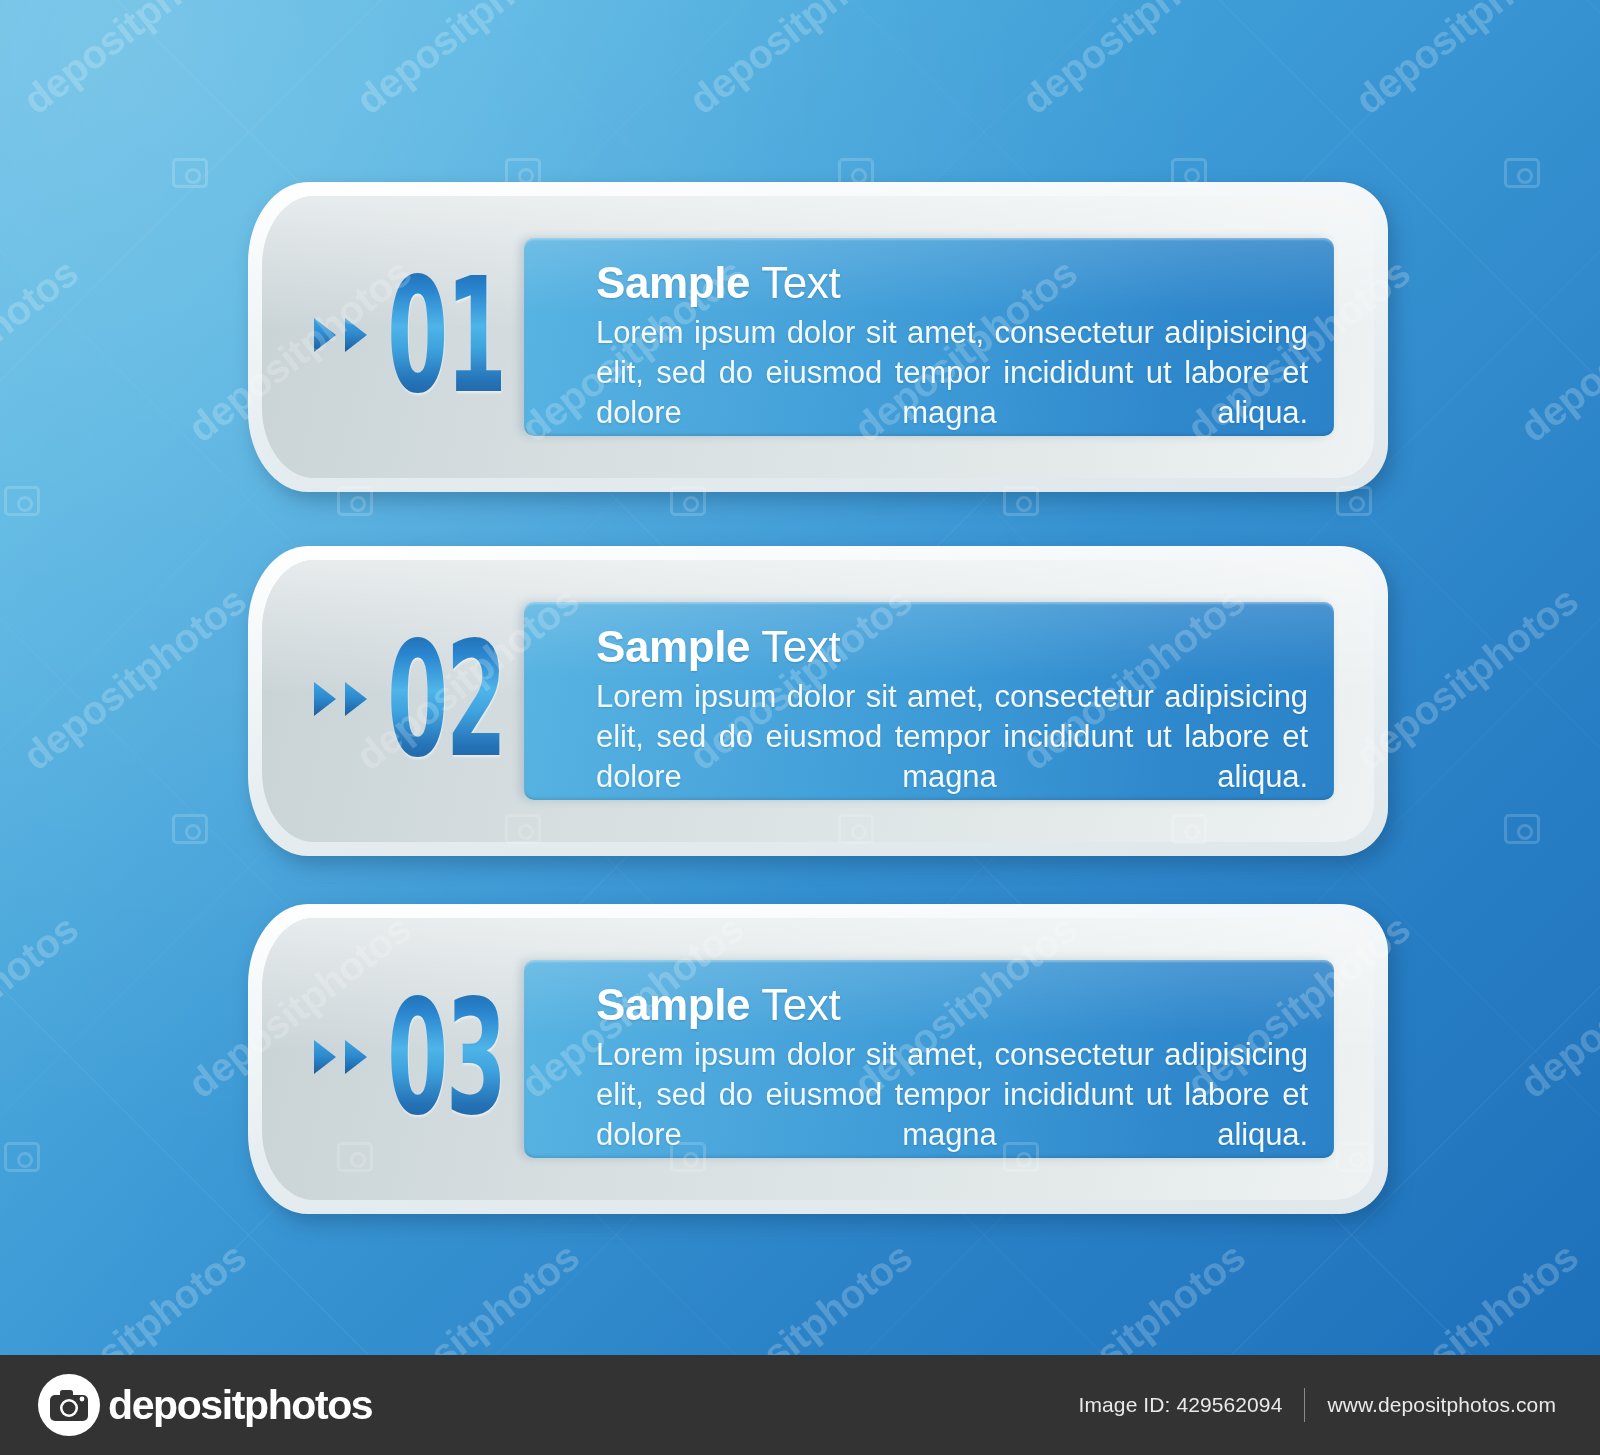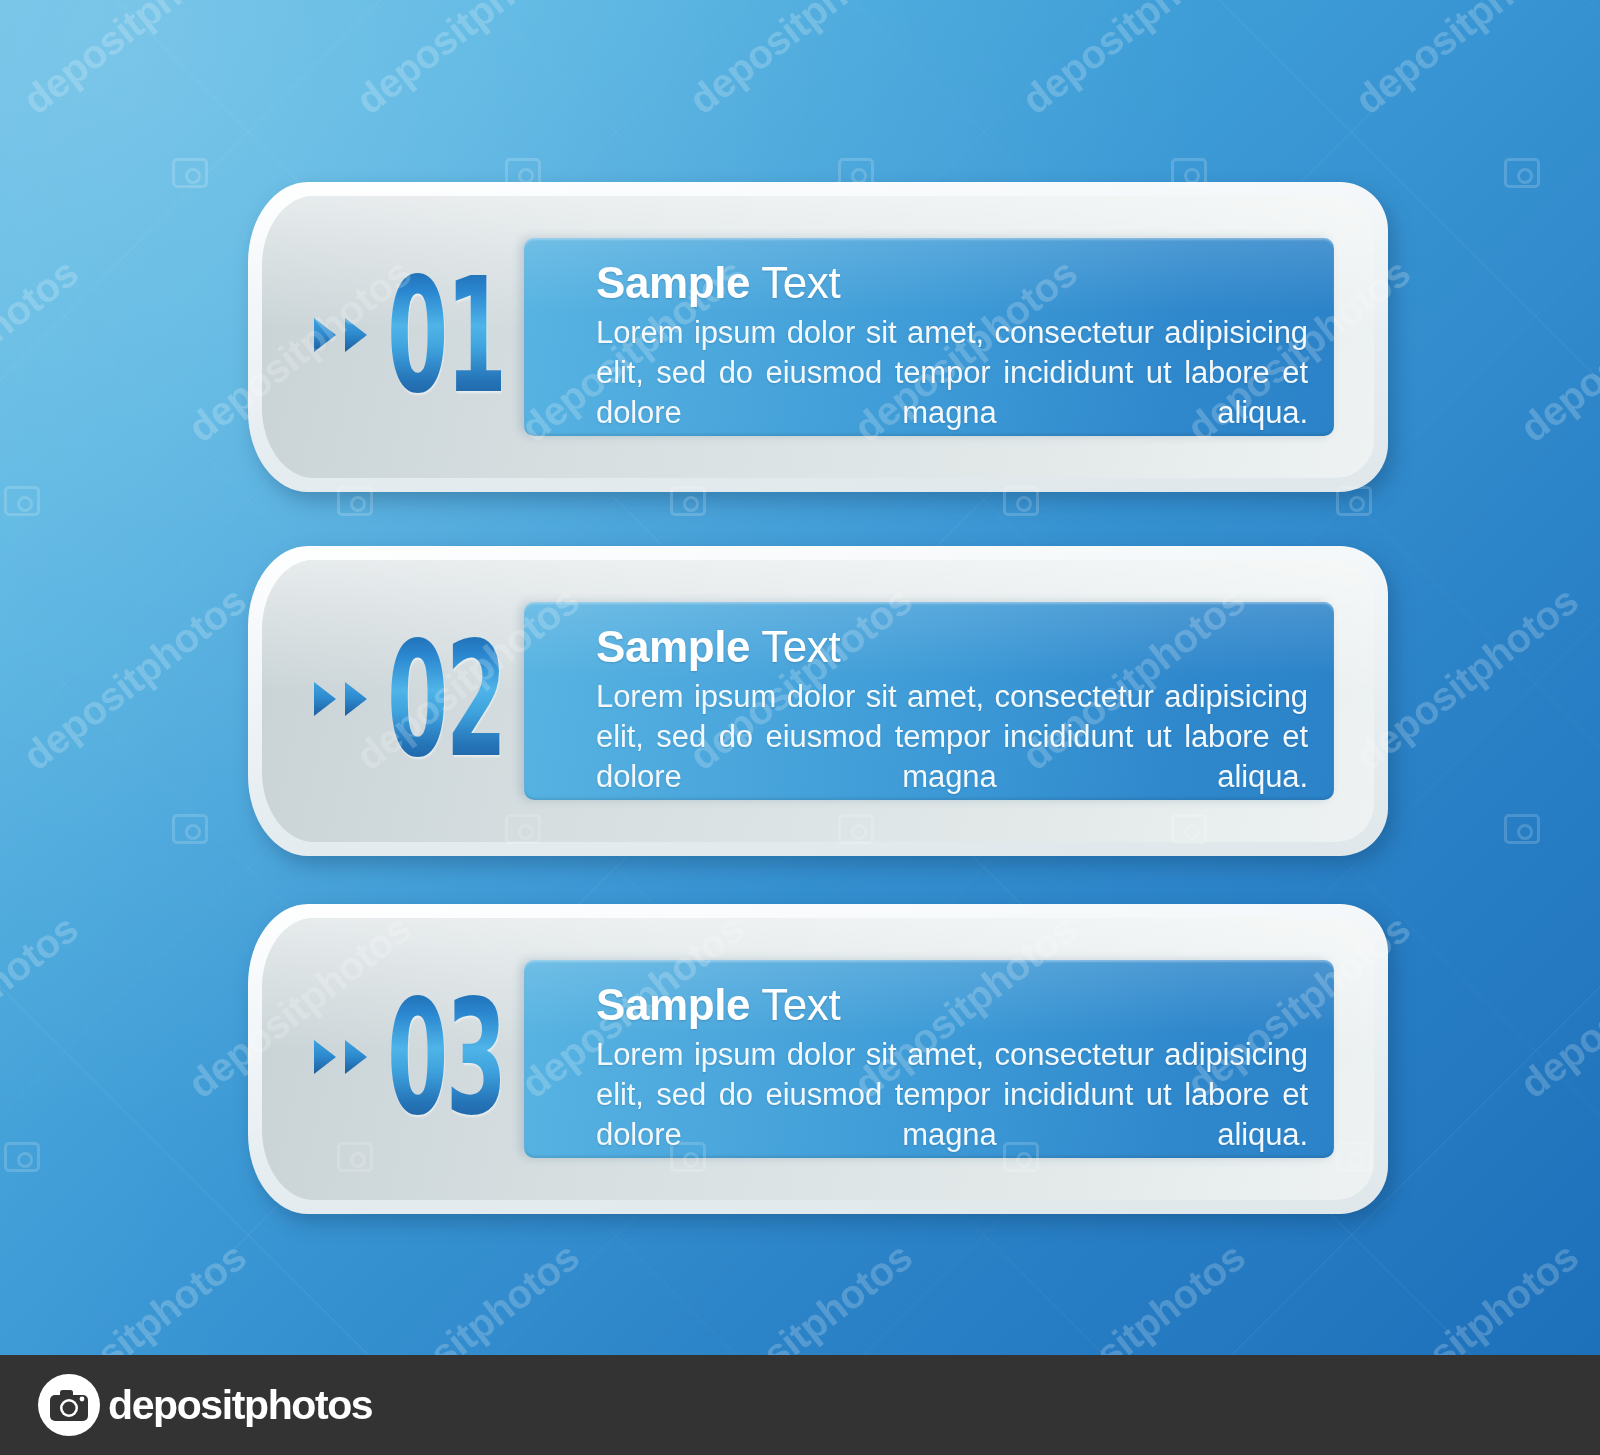--- a/index.html
+++ b/index.html
@@ -450,15 +450,20 @@
       <svg class="logo-cam" width="62" height="62" viewBox="0 0 62 62" aria-hidden="true">
         <circle cx="31" cy="31" r="31" fill="#ffffff"></circle>
         <rect x="12" y="21" width="38" height="26" rx="5" fill="#333333"></rect>
         <rect x="22" y="16" width="13" height="7" rx="2.5" fill="#333333"></rect>
         <circle cx="31" cy="34" r="9" fill="#ffffff"></circle>
         <circle cx="31" cy="34" r="6.5" fill="#333333"></circle>
         <circle cx="44" cy="25" r="2.4" fill="#ffffff"></circle>
       </svg>
       <span class="logo-text">depositphotos</span>
     </div>
+    <div class="meta">
+      <span>Image ID: 429562094</span>
+      <span class="meta-sep"></span>
+      <span>www.depositphotos.com</span>
+    </div>
   </div>
 
 </div>
 
 </body></html>

